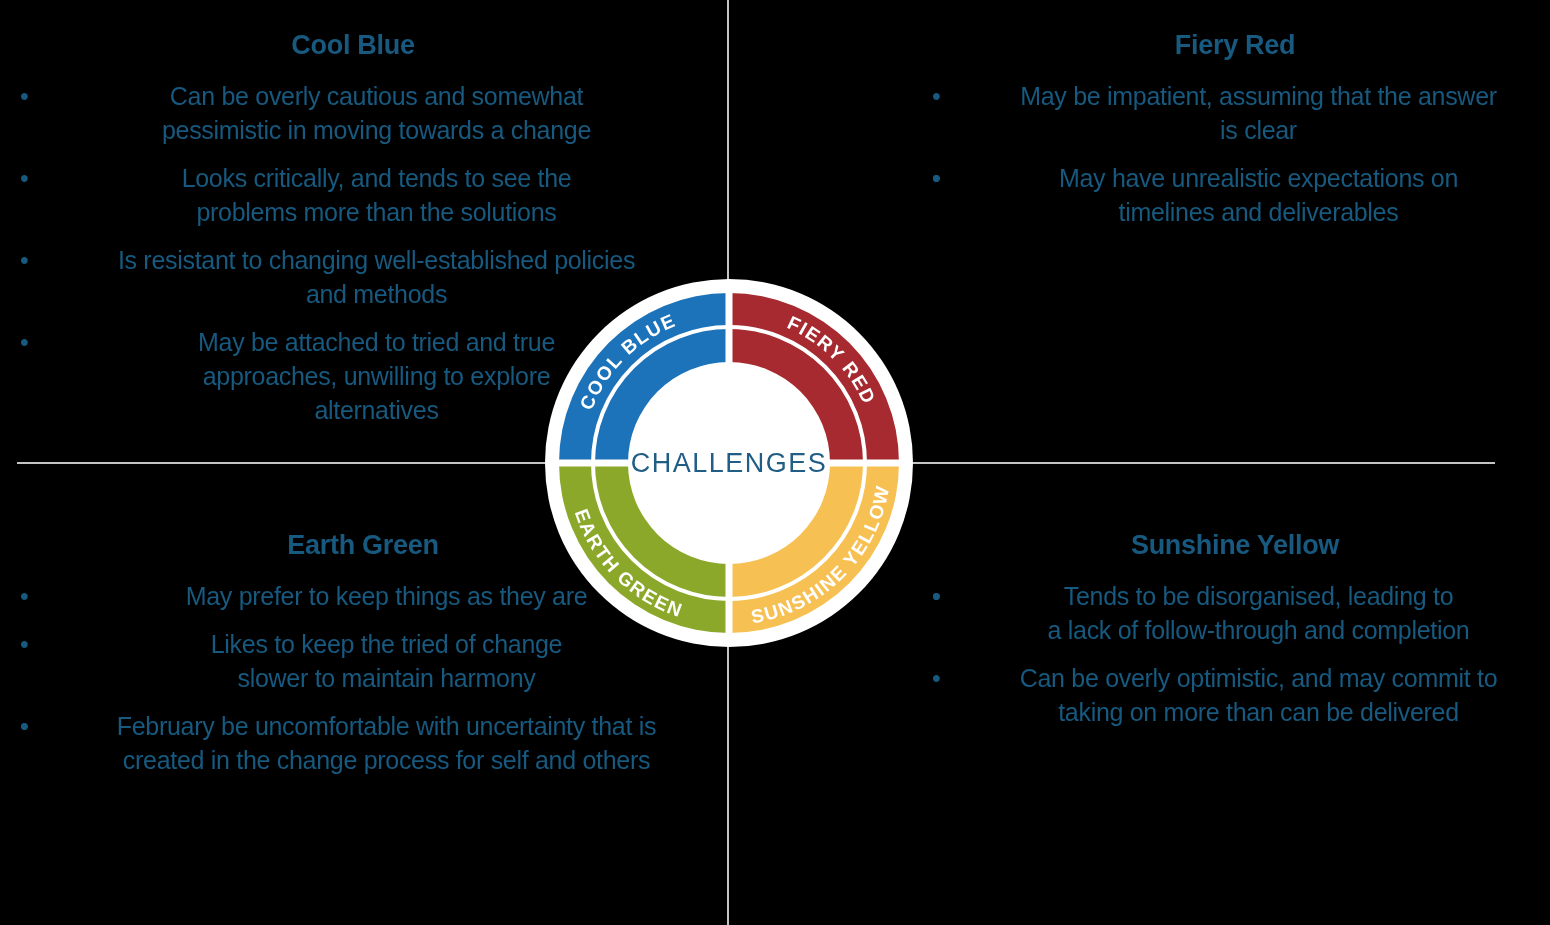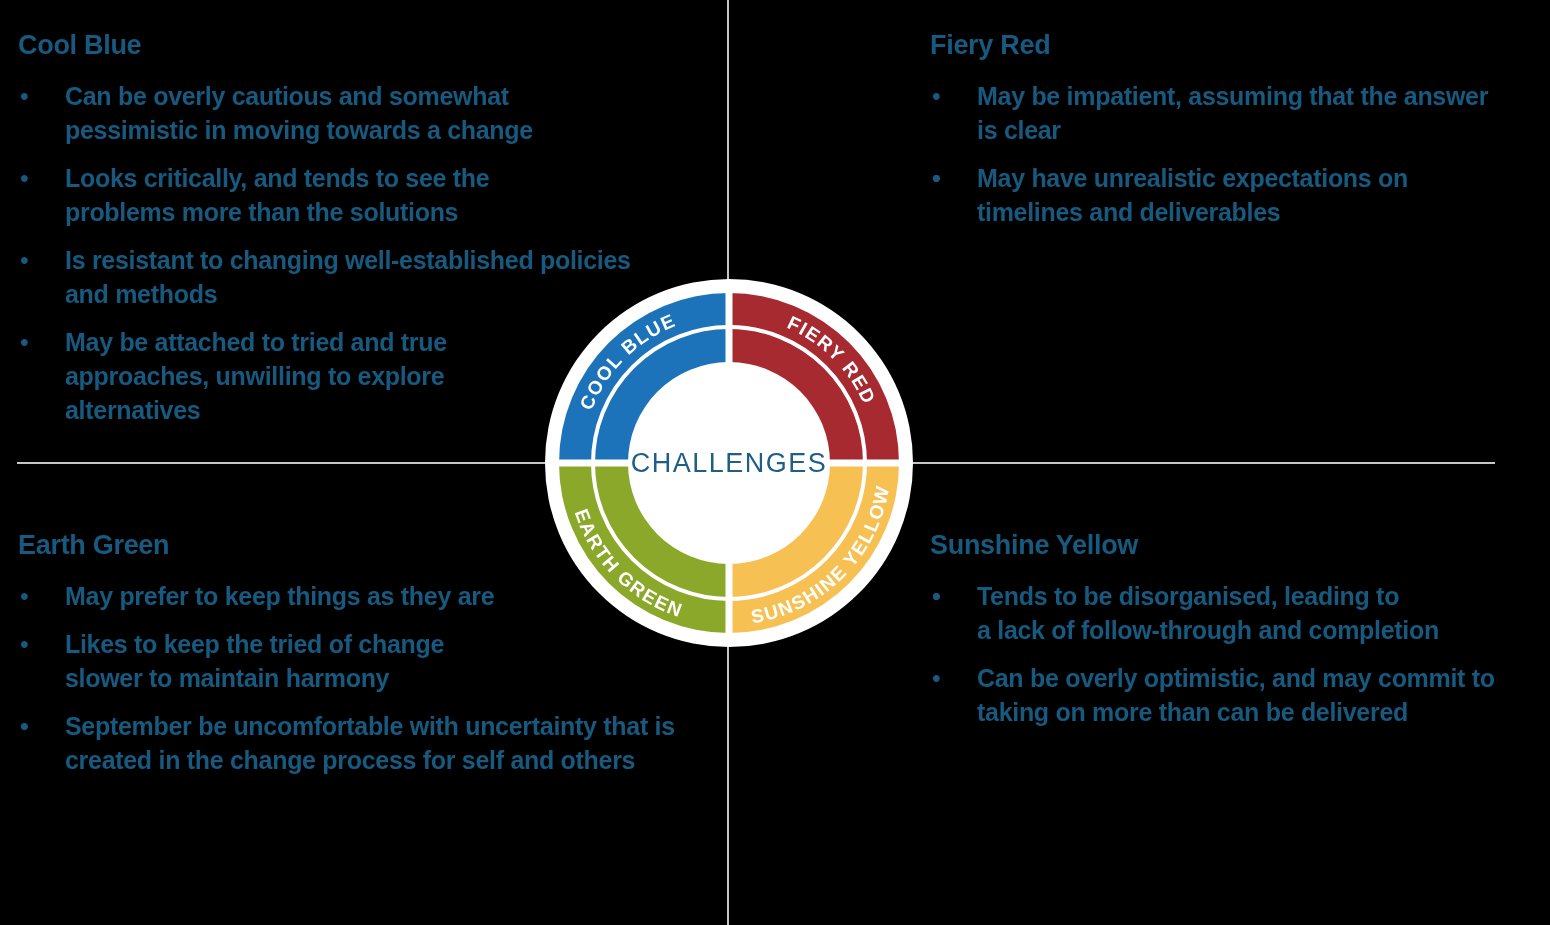--- a/index.html
+++ b/index.html
@@ -9,20 +9,21 @@
     width: 1550px;
     height: 925px;
     overflow: hidden;
     font-family: "Liberation Sans", sans-serif;
   }
   .stage {
     position: relative;
     width: 1550px;
     height: 925px;
     background: #000000;
+    text-align: center;
   }
   
   .axis-v {
     position: absolute;
     left: 727px;
     top: 0;
     width: 2px;
     height: 925px;
     background: #C4C4C4;
     z-index: 1;
@@ -69,21 +70,20 @@
   .quadrant li .dot {
     position: absolute;
     left: 2px;
     top: 0;
     font-size: 25px;
     line-height: 34px;
     color: #17597F;
   }
   .quadrant li .txt {
     white-space: pre-line;
-    font-weight: bold;
   }
   
   .wheel-wrap {
     position: absolute;
     left: 539px;
     top: 273px;
     width: 380px;
     height: 380px;
     z-index: 3;
   }
@@ -165,21 +165,21 @@
       <li>
         <span class="dot">•</span>
         <span class="txt">Likes to keep the tried of change
 slower to maintain harmony</span>
       </li>
       <li>
         <span class="dot">•</span>
       </li>
       <li>
         <span class="dot">•</span>
-        <span class="txt">September be uncomfortable with uncertainty that is
+        <span class="txt">February be uncomfortable with uncertainty that is
 created in the change process for self and others</span>
       </li>
     </ul>
   </section>
 
   <section class="quadrant q-br">
     <h2>Sunshine Yellow</h2>
     <ul>
       <li>
         <span class="dot">•</span>

